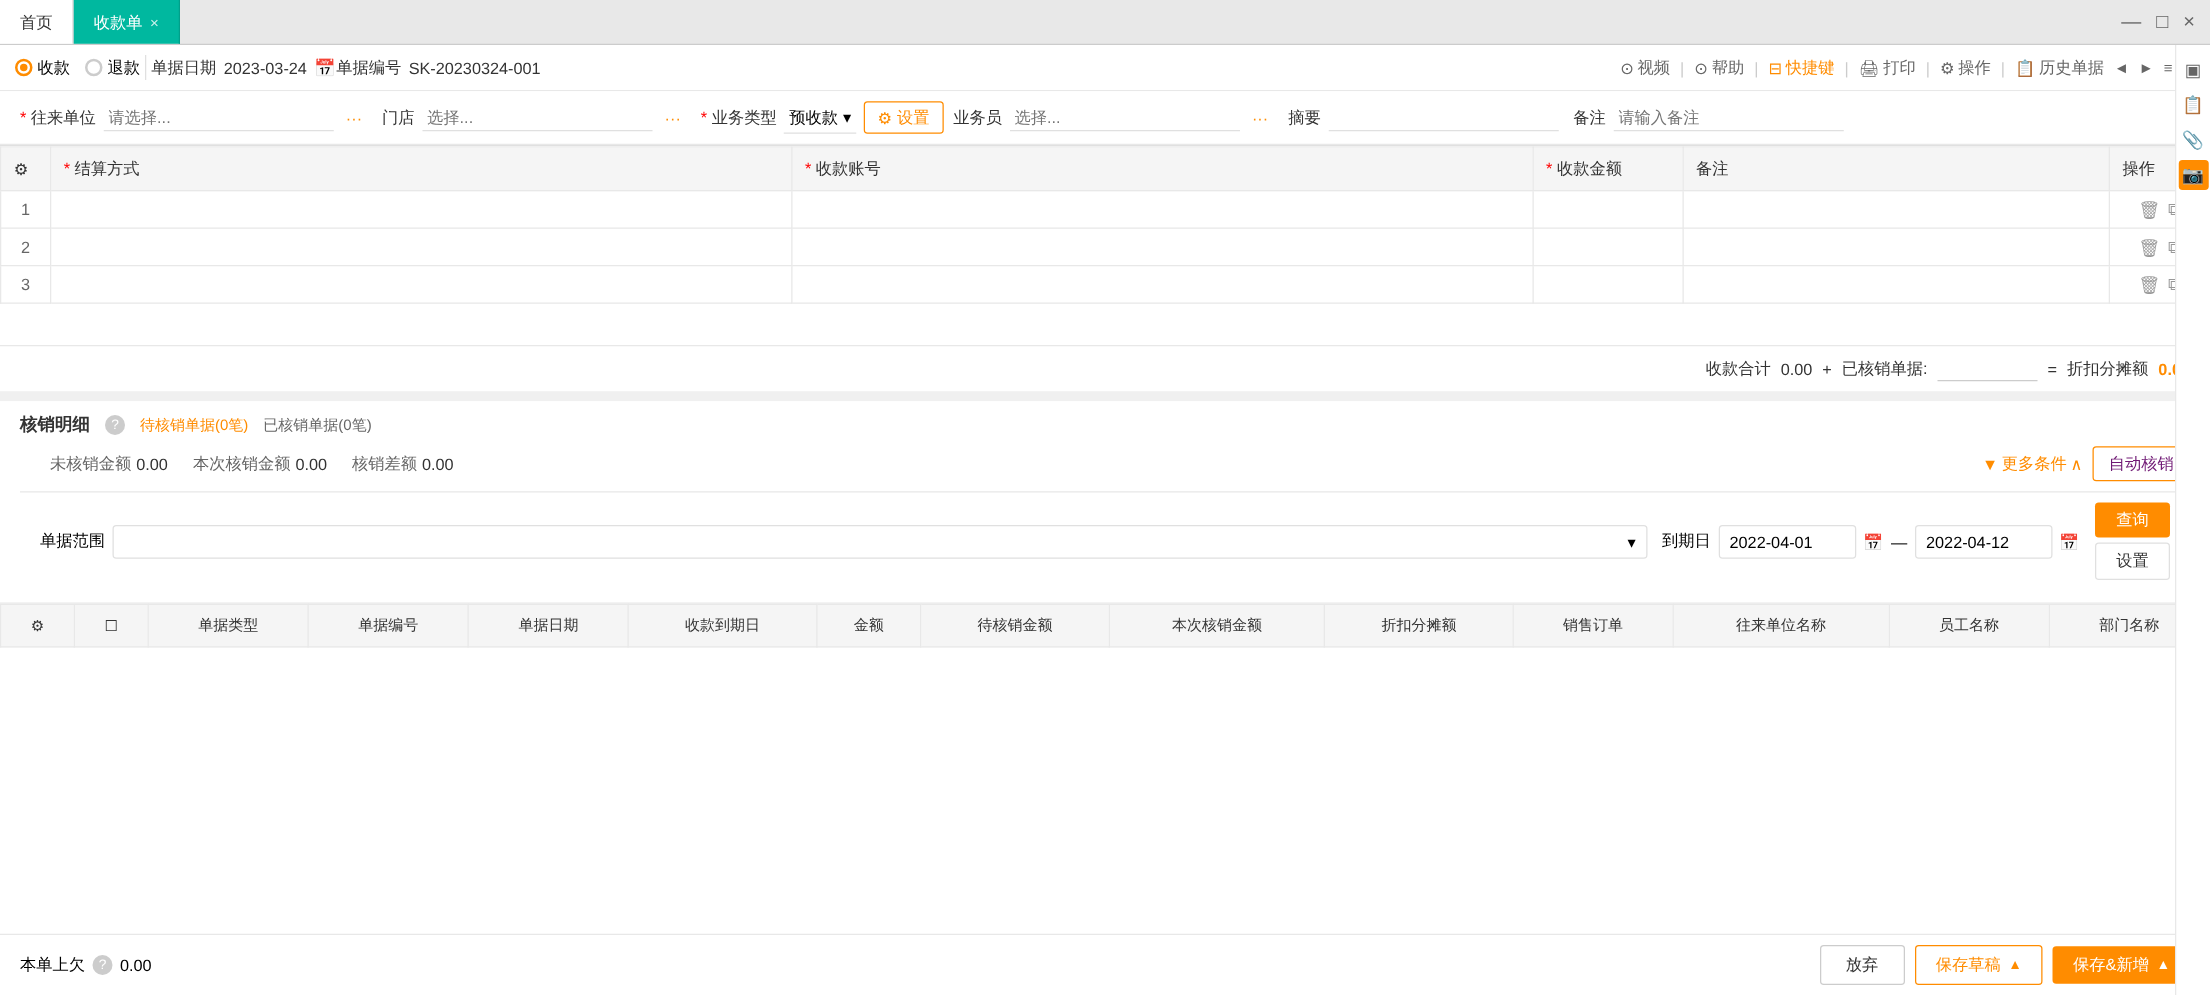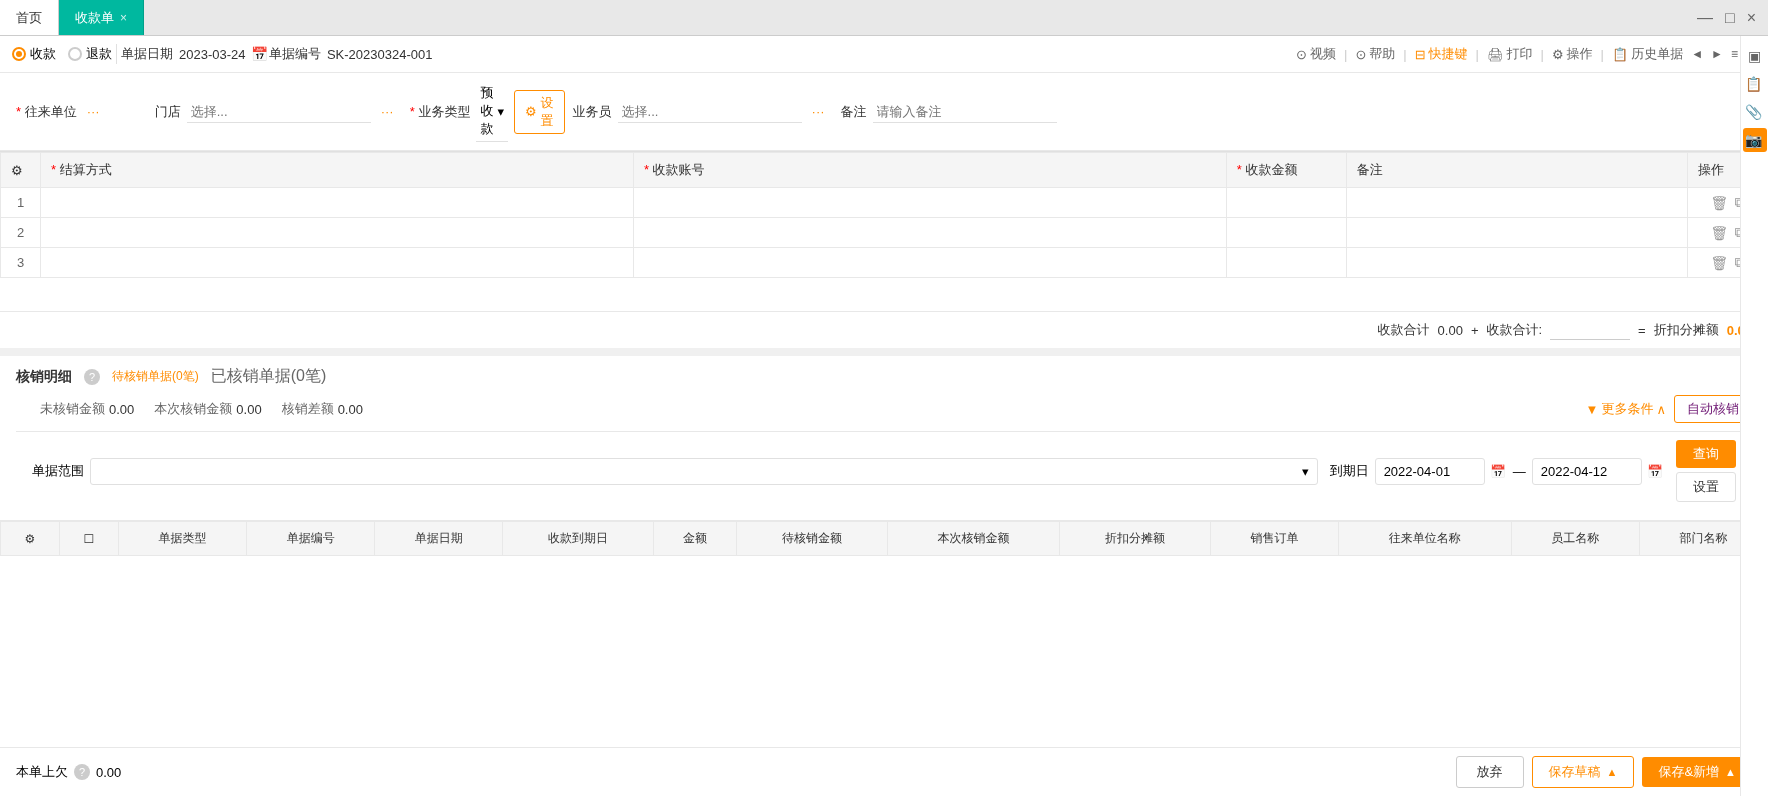--- a/index.html
+++ b/index.html
@@ -188,21 +188,21 @@
     .section-title { font-size: 14px; font-weight: bold; color: #333; }
     .info-icon {
       width: 16px; height: 16px; border-radius: 50%;
       background: #ccc; color: #fff; font-size: 11px;
       display: inline-flex; align-items: center; justify-content: center;
       cursor: pointer;
     }
     .tab-link {
       color: #ff8c00; cursor: pointer; font-size: 12px;
     }
-    .tab-link-inactive { color: #666; cursor: pointer; font-size: 16px; }
+    .tab-link-inactive { color: #666; cursor: pointer; font-size: 12px; }
 
     .verification-stats {
       display: flex; align-items: center; gap: 20px;
     }
     .stat-item { display: flex; gap: 4px; align-items: center; }
     .stat-label { color: #666; }
     .stat-value { color: #333; }
 
     .verification-actions {
       margin-left: auto; display: flex; gap: 8px; align-items: center;
@@ -392,20 +392,21 @@
   </div>
 
   <div class="form-area">
     <div class="form-row">
 
       <div class="form-field" style="max-width: 420px;">
         <span class="form-field-label">
           <span class="required">*</span>
           <span>往来单位</span>
         </span>
+        <input class="form-input" type="text" placeholder="请选择..." style="">
         <span class="form-input-dots">···</span>
       </div>
 
       <div class="form-field" style="max-width: 420px;">
         <span class="form-field-label">门店</span>
         <input class="form-input" type="text" placeholder="选择..." style="">
         <span class="form-input-dots">···</span>
       </div>
 
       <div class="form-field">
@@ -424,20 +425,24 @@
       </div>
     </div>
     <div class="form-row">
 
       <div class="form-field" style="max-width: 420px;">
         <span class="form-field-label">业务员</span>
         <input class="form-input" type="text" placeholder="选择..." style="">
         <span class="form-input-dots">···</span>
       </div>
 
+      <div class="form-field" style="max-width: 420px;">
+        <span class="form-field-label">摘要</span>
+        <input class="form-input" type="text" style="">
+      </div>
 
       <div class="form-field">
         <span class="form-field-label">备注</span>
         <input class="form-input" type="text" placeholder="请输入备注" style="">
       </div>
     </div>
   </div>
 
   <div class="table-wrapper" style="max-height: 160px;">
     <table class="data-table">
@@ -503,21 +508,21 @@
       </td>
     </tr>
         </tbody>
     </table>
   </div>
 
   <div class="summary-row">
     <span>收款合计</span>
     <span>0.00</span>
     <span>+</span>
-    <span>收款合计:</span>
+    <span>已核销单据:</span>
     <input class="summary-input" type="text" value="" style="">
     <span>=</span>
     <span>折扣分摊额</span>
     <span class="summary-orange">0.00</span>
   </div>
 
   <div class="section-divider"></div>
 
   <div class="verification-section">
     <div class="verification-header">

